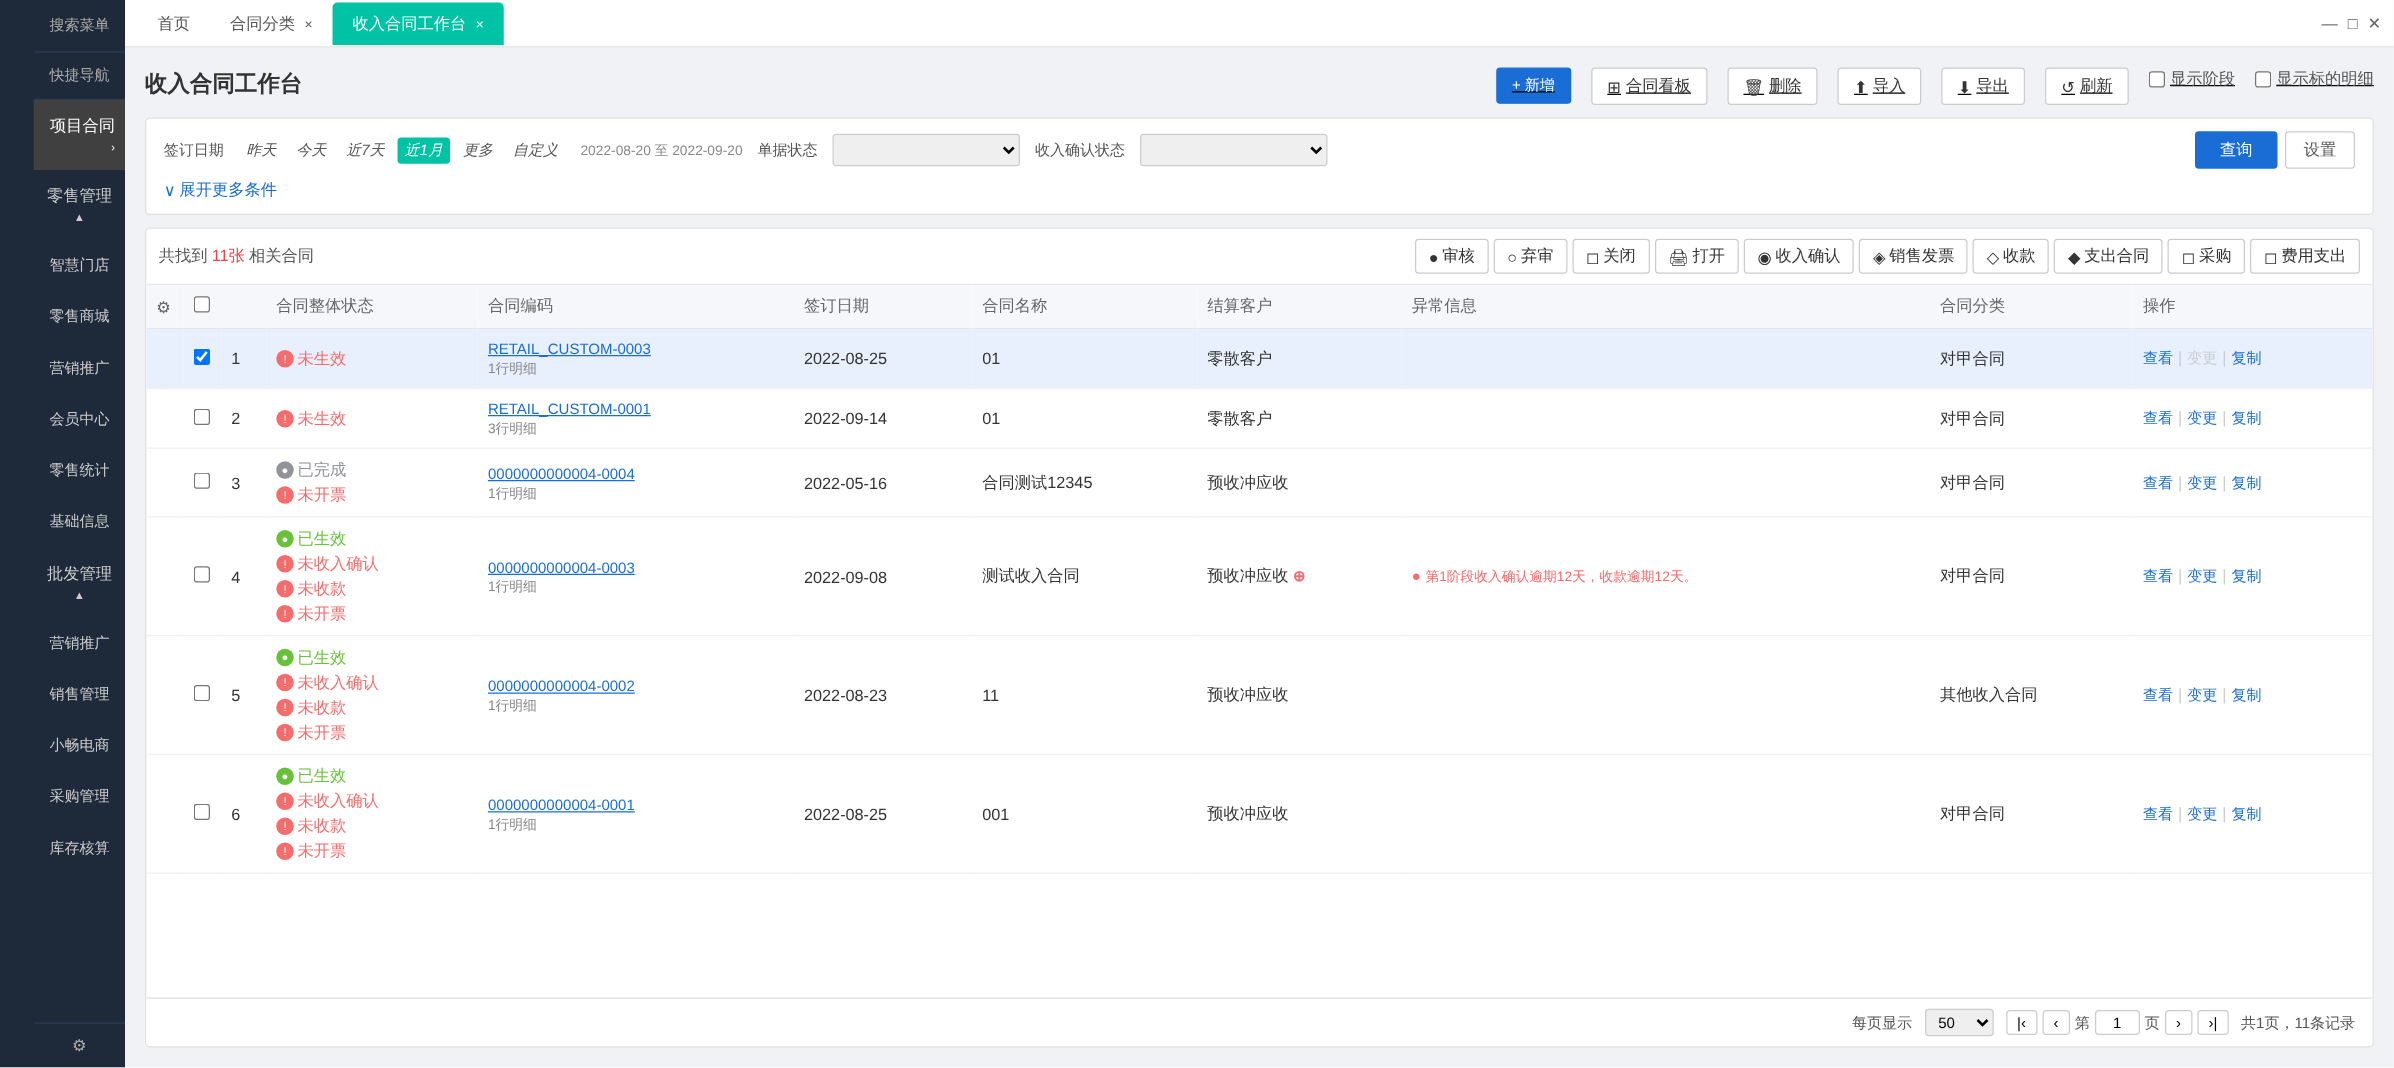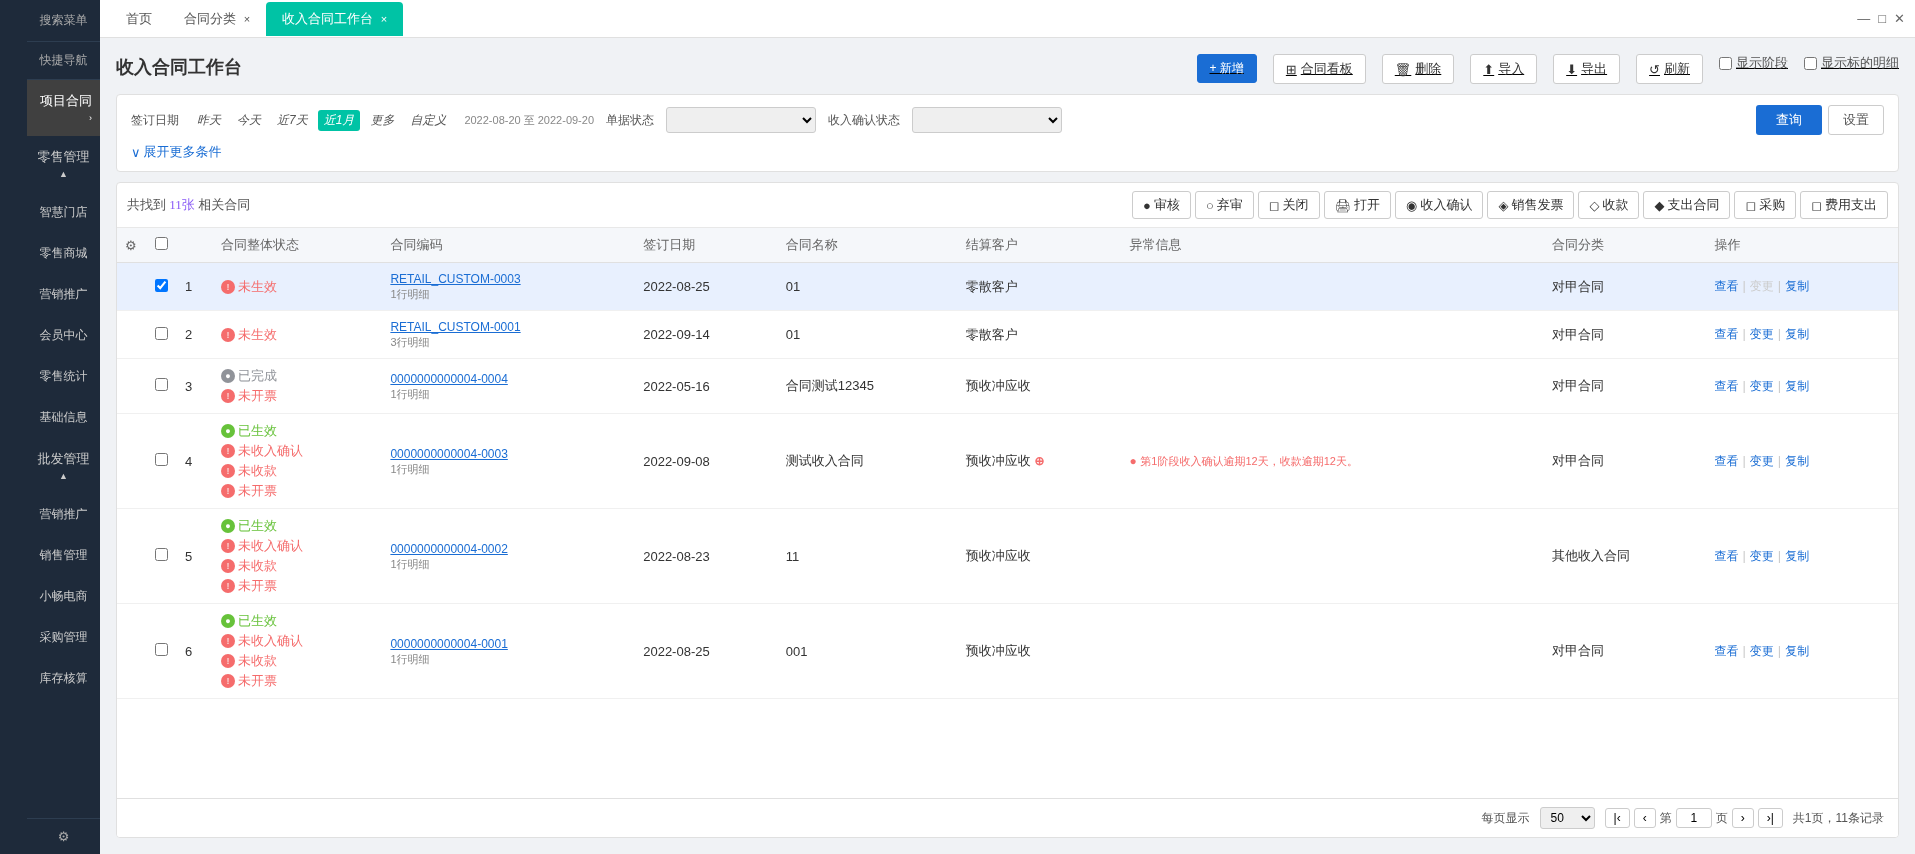--- a/index.html
+++ b/index.html
@@ -54,21 +54,21 @@
     .search-select { border: 1px solid #ccc; border-radius: 3px; padding: 4px 8px; font-size: 12px; min-width: 150px; }
     .expand-btn { color: #1a6dd4; font-size: 12px; cursor: pointer; display: flex; align-items: center; gap: 3px; }
     .search-actions { display: flex; gap: 6px; margin-left: auto; }
     .btn-search { background: #1a6dd4; color: #fff; border: none; padding: 5px 20px; border-radius: 3px; cursor: pointer; font-size: 13px; }
     .btn-setting { background: #fff; color: #555; border: 1px solid #ccc; padding: 5px 14px; border-radius: 3px; cursor: pointer; font-size: 13px; }
 
     
     .table-wrapper { background: #fff; border: 1px solid #e0e0e0; border-radius: 4px; flex: 1; display: flex; flex-direction: column; overflow: hidden; }
     .table-actions-bar { display: flex; align-items: center; padding: 8px 10px; border-bottom: 1px solid #e8e8e8; gap: 6px; flex-wrap: wrap; }
     .result-info { font-size: 12px; color: #555; }
-    .result-count { color: #8b5cf6; font-weight: 500; font-family: Liberation Serif, serif; }
+    .result-count { color: #ef4444; font-weight: 500; }
     .action-group { margin-left: auto; display: flex; gap: 4px; flex-wrap: wrap; }
     .action-btn { padding: 4px 10px; border: 1px solid #ccc; background: #fff; border-radius: 3px; cursor: pointer; font-size: 12px; color: #333; display: flex; align-items: center; gap: 3px; white-space: nowrap; }
 
     
     .data-table { width: 100%; border-collapse: collapse; font-size: 12px; }
     .data-table th { background: #f5f7fa; color: #666; padding: 8px 8px; text-align: left; border-bottom: 1px solid #e0e0e0; white-space: nowrap; font-weight: 500; position: sticky; top: 0; }
     .data-table td { padding: 8px 8px; border-bottom: 1px solid #f0f0f0; color: #333; vertical-align: middle; }
     .data-table tr.selected { background: #e8f0fe; }
     .table-scroll { overflow: auto; flex: 1; }
     

